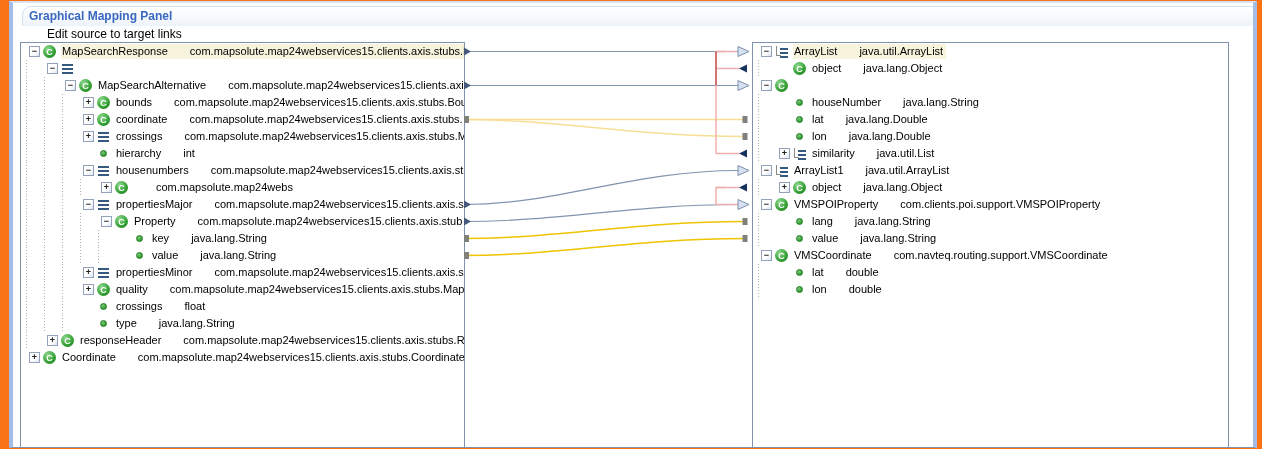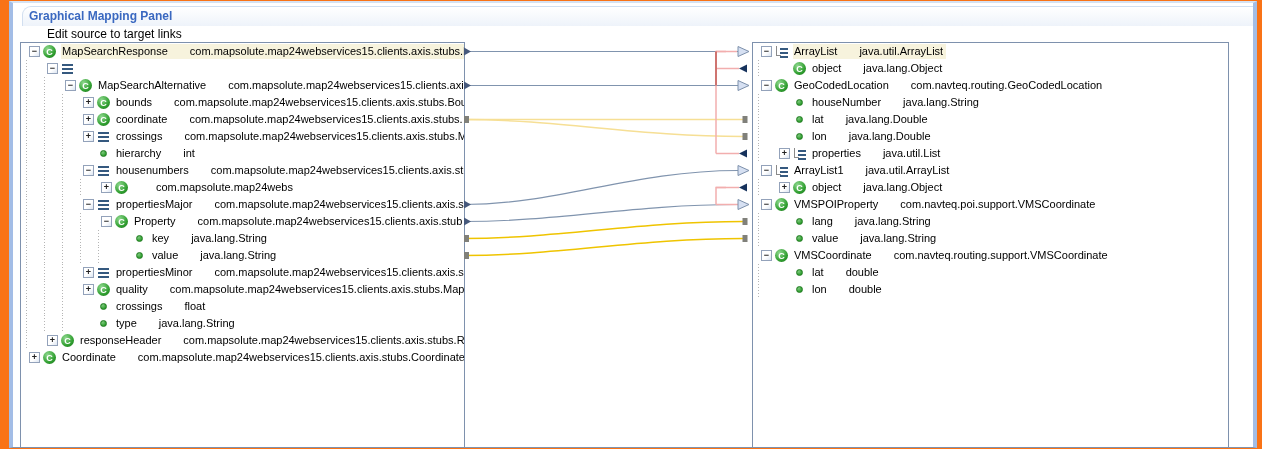--- a/index.html
+++ b/index.html
@@ -292,24 +292,20 @@
         <span class="icon class"></span>
         <span class="texts">
           <span class="tname">object</span>
           <span class="ttype">java.lang.Object</span>
         </span>
       </div>
       <div class="row">
         <span class="pad"></span>
         <span class="ebox">−</span>
         <span class="icon class"></span>
-        <span class="texts">
-          <span class="tname">GeoCodedLocation</span>
-          <span class="ttype">com.navteq.routing.GeoCodedLocation</span>
-        </span>
       </div>
       <div class="row">
         <span class="ind"></span>
         <span class="pad"></span>
         <span class="espace"></span>
         <span class="icon dot"></span>
         <span class="texts">
           <span class="tname">houseNumber</span>
           <span class="ttype">java.lang.String</span>
         </span>
@@ -333,21 +329,21 @@
           <span class="tname">lon</span>
           <span class="ttype">java.lang.Double</span>
         </span>
       </div>
       <div class="row">
         <span class="ind"></span>
         <span class="pad"></span>
         <span class="ebox">+</span>
         <span class="icon listL"></span>
         <span class="texts">
-          <span class="tname">properties</span>
+          <span class="tname">similarity</span>
           <span class="ttype">java.util.List</span>
         </span>
       </div>
       <div class="row">
         <span class="pad"></span>
         <span class="ebox">−</span>
         <span class="icon listL"></span>
         <span class="texts">
           <span class="tname">ArrayList1</span>
           <span class="ttype">java.util.ArrayList</span>
@@ -362,21 +358,21 @@
           <span class="tname">object</span>
           <span class="ttype">java.lang.Object</span>
         </span>
       </div>
       <div class="row">
         <span class="pad"></span>
         <span class="ebox">−</span>
         <span class="icon class"></span>
         <span class="texts">
           <span class="tname">VMSPOIProperty</span>
-          <span class="ttype">com.navteq.poi.support.VMSCoordinate</span>
+          <span class="ttype">com.clients.poi.support.VMSPOIProperty</span>
         </span>
       </div>
       <div class="row">
         <span class="ind"></span>
         <span class="pad"></span>
         <span class="espace"></span>
         <span class="icon dot"></span>
         <span class="texts">
           <span class="tname">lang</span>
           <span class="ttype">java.lang.String</span>

